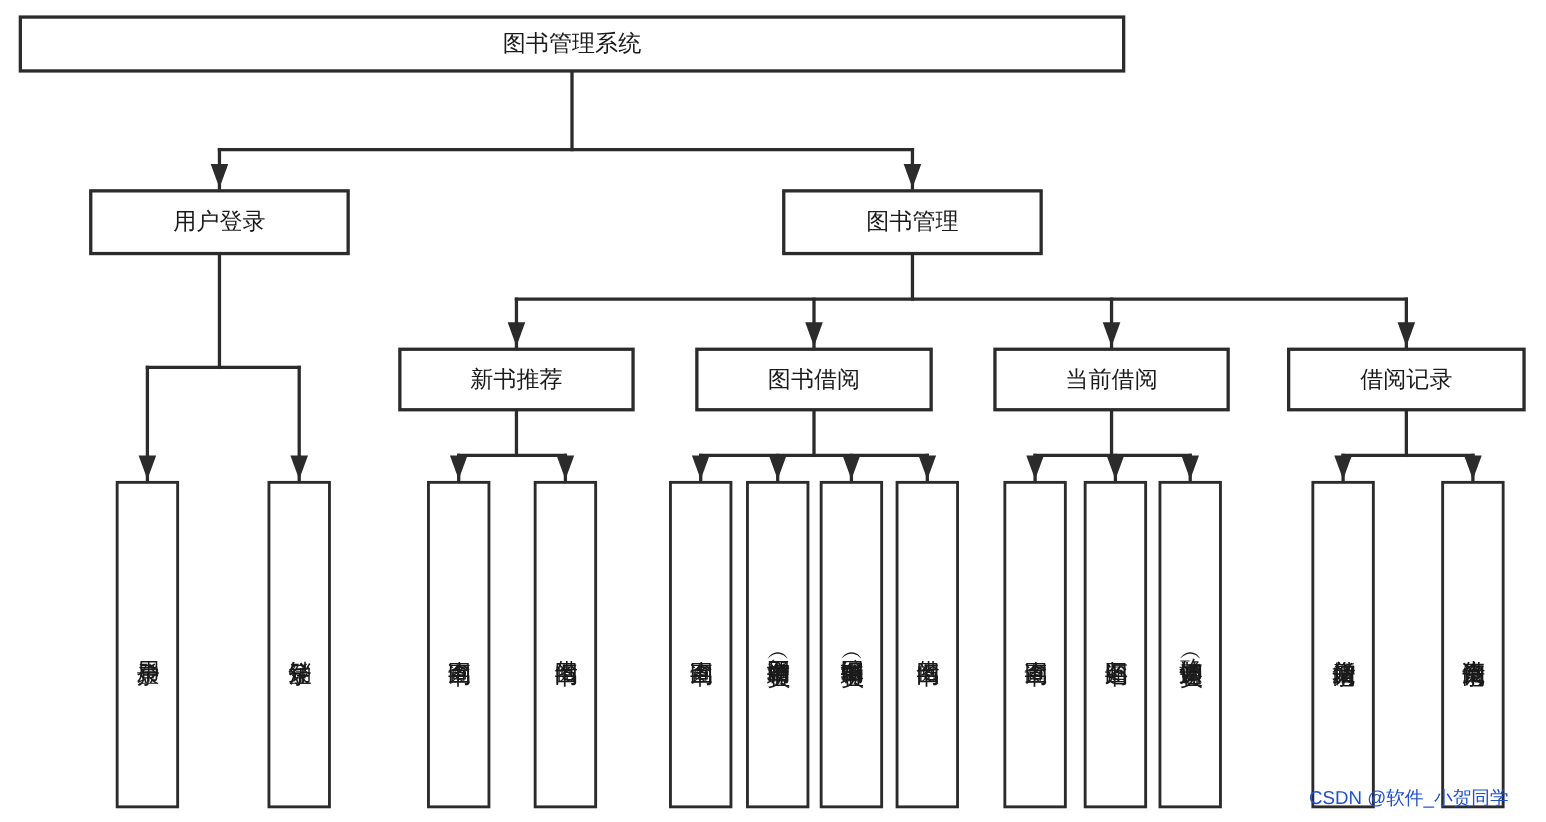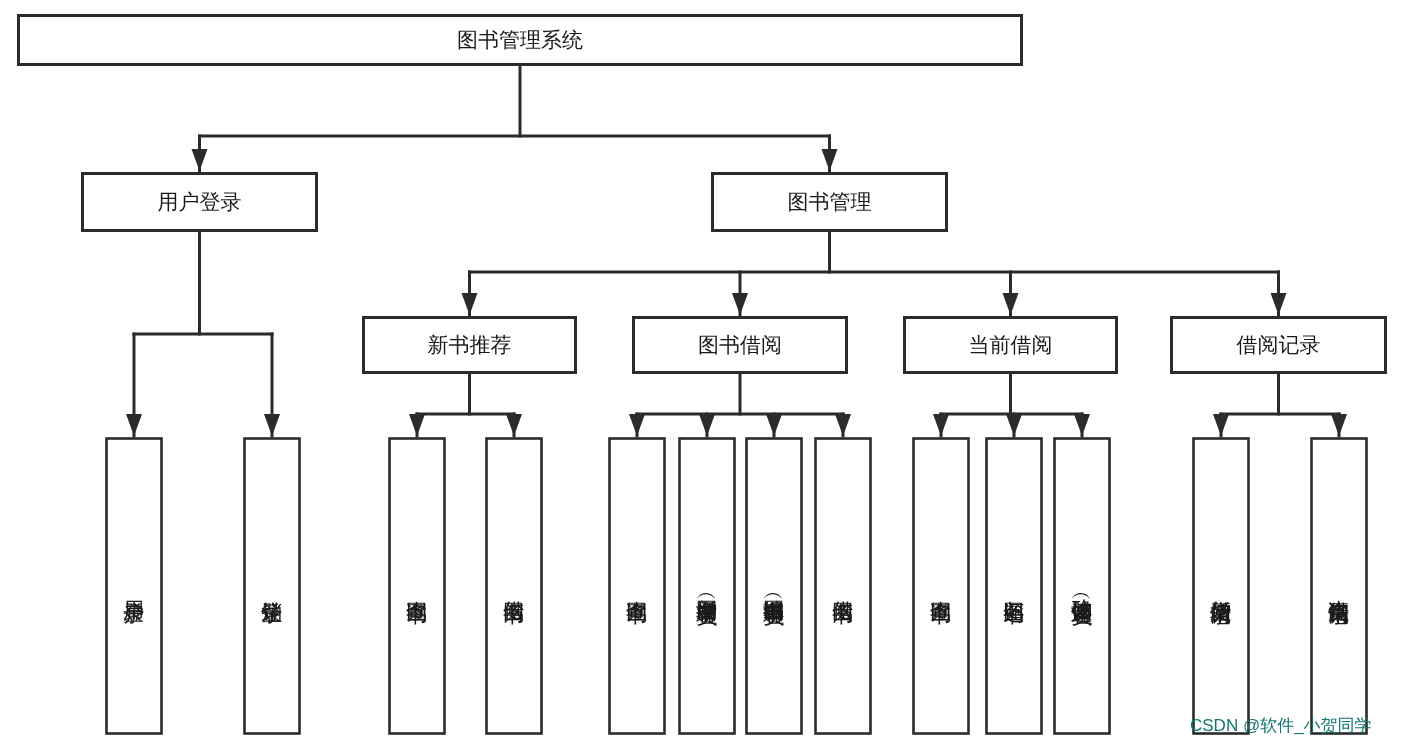--- a/index.html
+++ b/index.html
@@ -66,21 +66,21 @@
     align-items: center;
     justify-content: center;
     text-align: center;
     white-space: nowrap;
     pointer-events: none;
   }
   .watermark {
     position: absolute;
     font-family: "Liberation Sans", "DejaVu Sans", sans-serif;
     font-size: 17px;
-    color: #0f766e;
+    color: #1d4ed8;
     white-space: nowrap;
     left: 1190px;
     top: 714px;
   }
 </style>
 </head>
 <body>
 
 <div id="diagram-root">
   <svg class="canvas" viewBox="0 0 1405 747">

